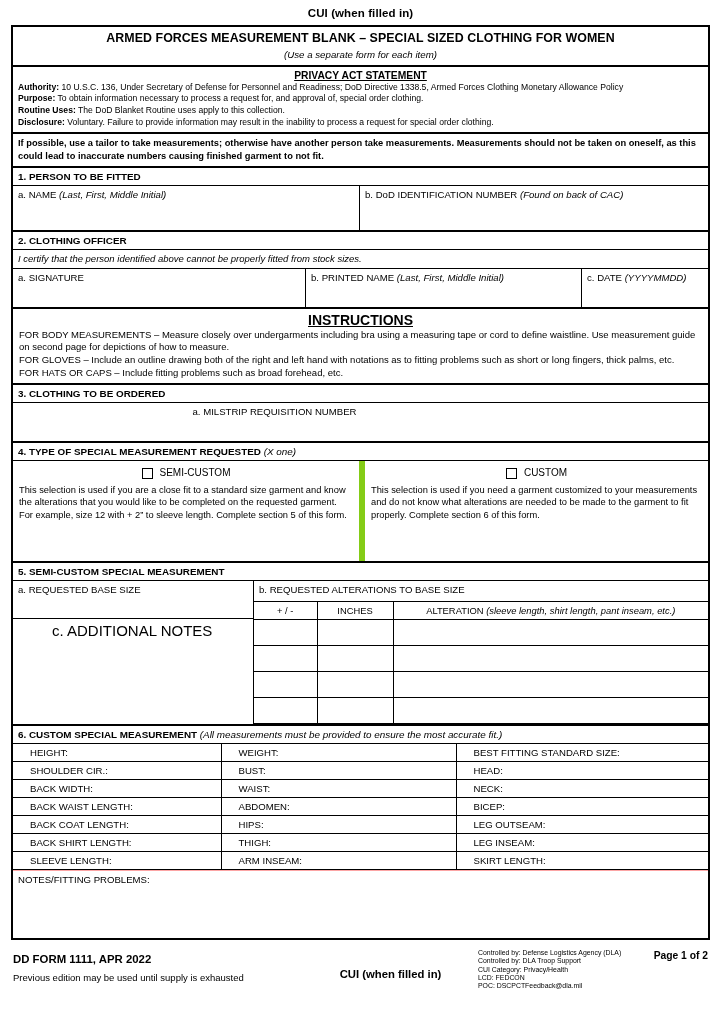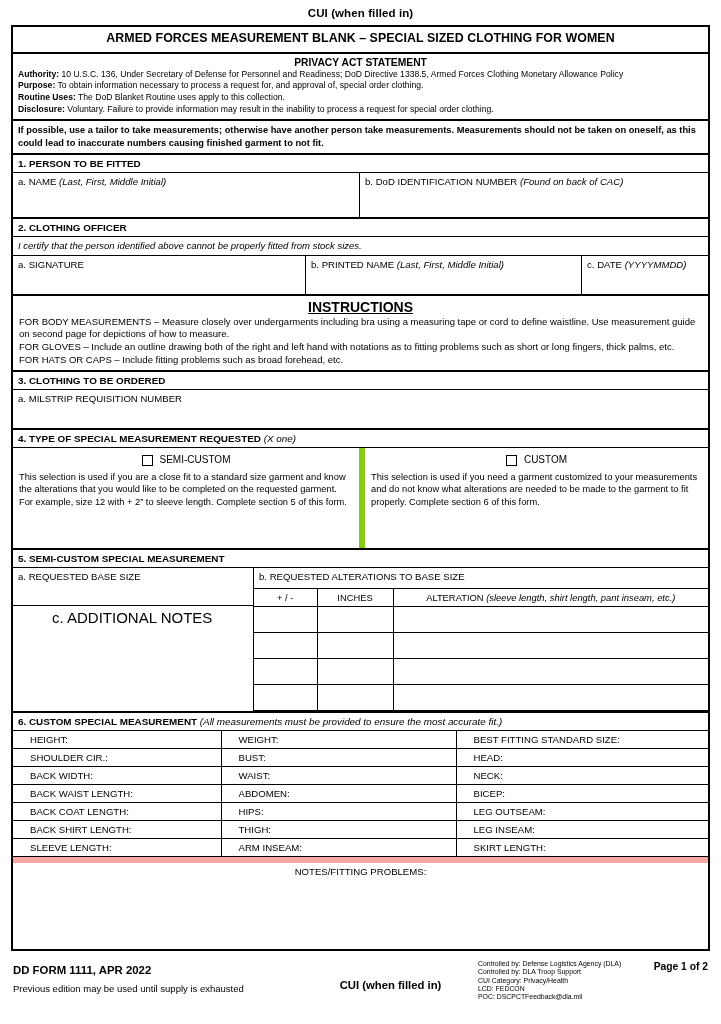--- a/index.html
+++ b/index.html
@@ -60,20 +60,21 @@
     margin-top: 2px;
   }
 
   
   .privacy-block { padding: 3px 5px 4px 5px; }
   .privacy-head {
     text-align: center;
     font-size: 10.3px;
     font-weight: bold;
     margin-bottom: 1px;
+    text-decoration: underline;
   }
   .privacy-line {
     font-size: 8.6px;
     line-height: 1.36;
   }
   .privacy-line b { font-weight: bold; }
 
   
   .tailor-note {
     padding: 3px 5px 4px 5px;
@@ -87,21 +88,21 @@
     padding: 3px 5px 3px 5px;
     font-size: 9.9px;
     font-weight: bold;
   }
   .sec-head .ital {
     font-style: italic;
     font-weight: normal;
   }
 
   
-  .fieldrow { display: flex; }
+  .fieldrow { display: flex; justify-content: center; }
   .fieldcell {
     padding: 3px 5px 0 5px;
     font-size: 9.6px;
     box-sizing: border-box;
     position: relative;
   }
   .fieldcell + .fieldcell { border-left: 1px solid #000; }
   .fieldcell .ital { font-style: italic; }
 
   .h-name { height: 44px; }
@@ -219,24 +220,23 @@
     height: 18px;
     box-sizing: border-box;
   }
   .s6-table td:first-child { border-left: none; }
   .s6-c1 { width: 208px; }
   .s6-c2 { width: 235px; }
 
   .notes-cell {
     padding: 3px 5px 0 5px;
     font-size: 9.6px;
-    height: 92px;
-    box-sizing: border-box;
-    border-top: 6px solid #fca5a5;
-    text-align: center;
+    height: 68px;
+    box-sizing: border-box;
+    border-top: 1px solid #fca5a5;
   }
 
   
   .footer {
     display: flex;
     align-items: center;
     padding: 6px 2px 0 2px;
     position: relative;
   }
   .f-left { width: 290px; }
@@ -276,20 +276,21 @@
 <body>
 
 <div class="page">
 
   <div class="cui-top">CUI (when filled in)</div>
 
   <div class="form-frame">
 
     <div class="title-block">
       <div class="form-title">ARMED FORCES MEASUREMENT BLANK – SPECIAL SIZED CLOTHING FOR WOMEN</div>
+      <div class="form-subtitle">(Use a separate form for each item)</div>
     </div>
 
     <div class="row-div-thick"></div>
     <div class="privacy-block">
       <div class="privacy-head">PRIVACY ACT STATEMENT</div>
       <div class="privacy-line">
         <b>Authority:</b><span> 10 U.S.C. 136, Under Secretary of Defense for Personnel and Readiness; DoD Directive 1338.5, Armed Forces Clothing Monetary Allowance Policy</span>
       </div>
       <div class="privacy-line">
         <b>Purpose:</b><span> To obtain information necessary to process a request for, and approval of, special order clothing.</span>

